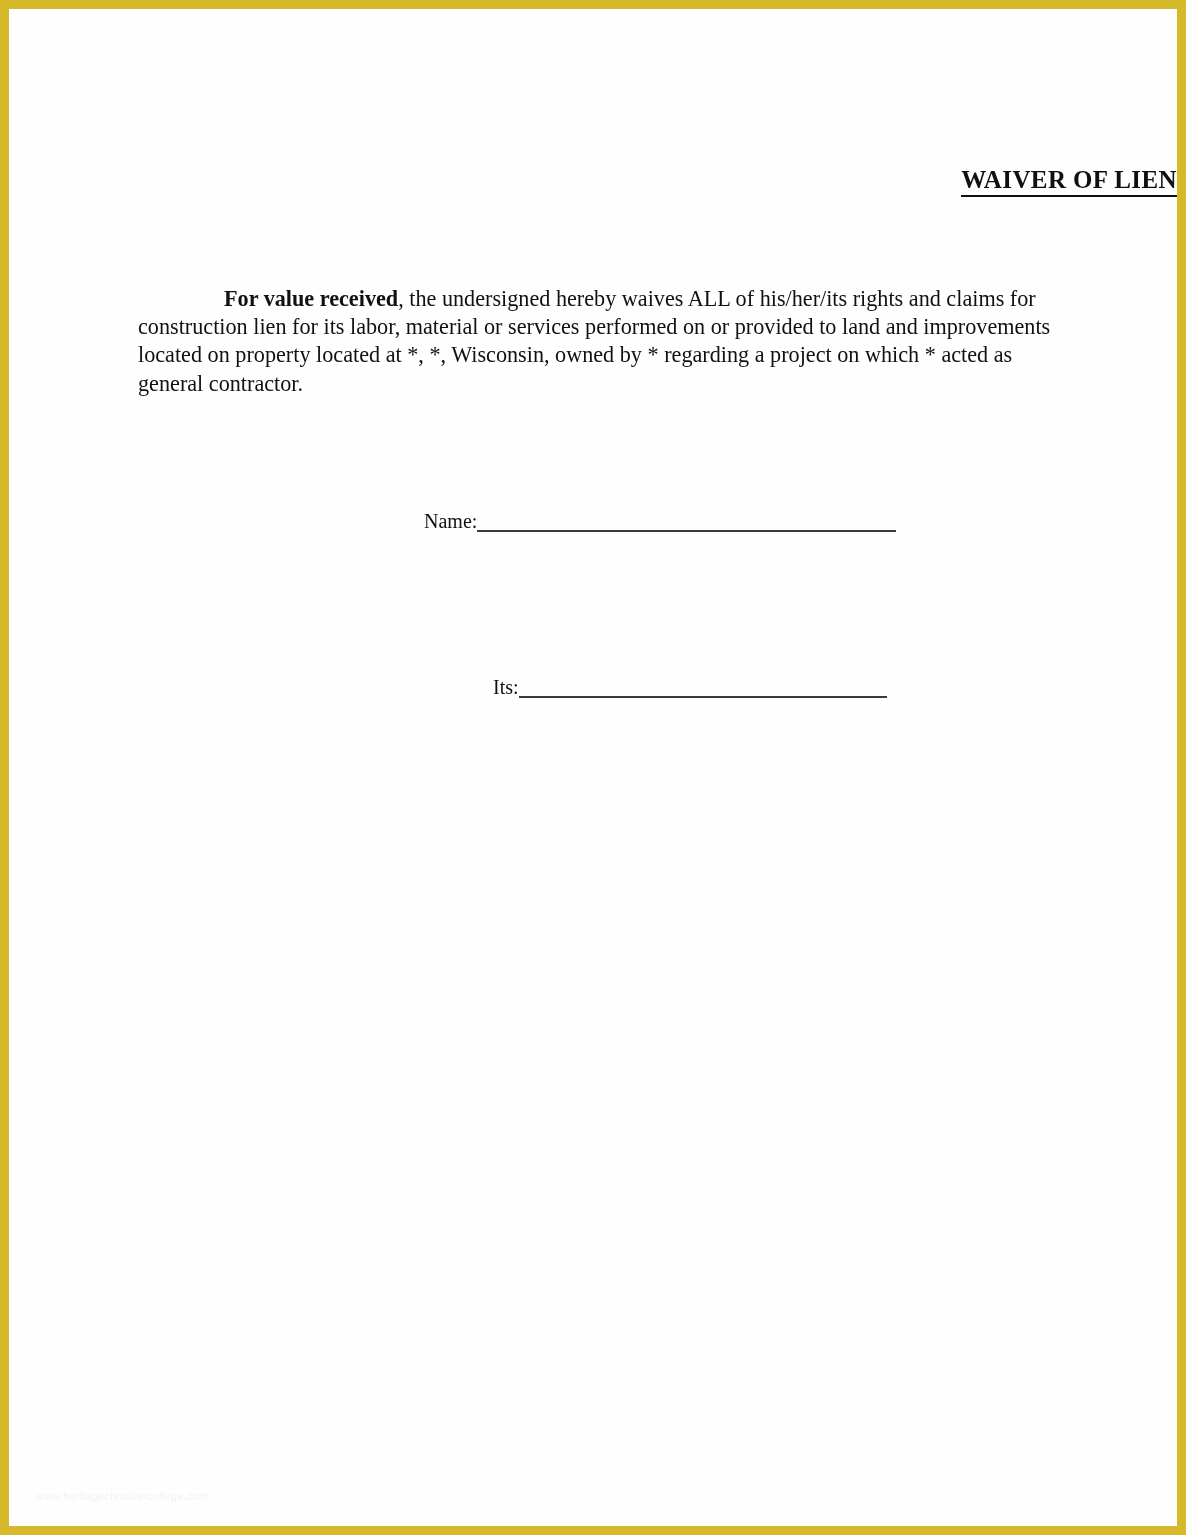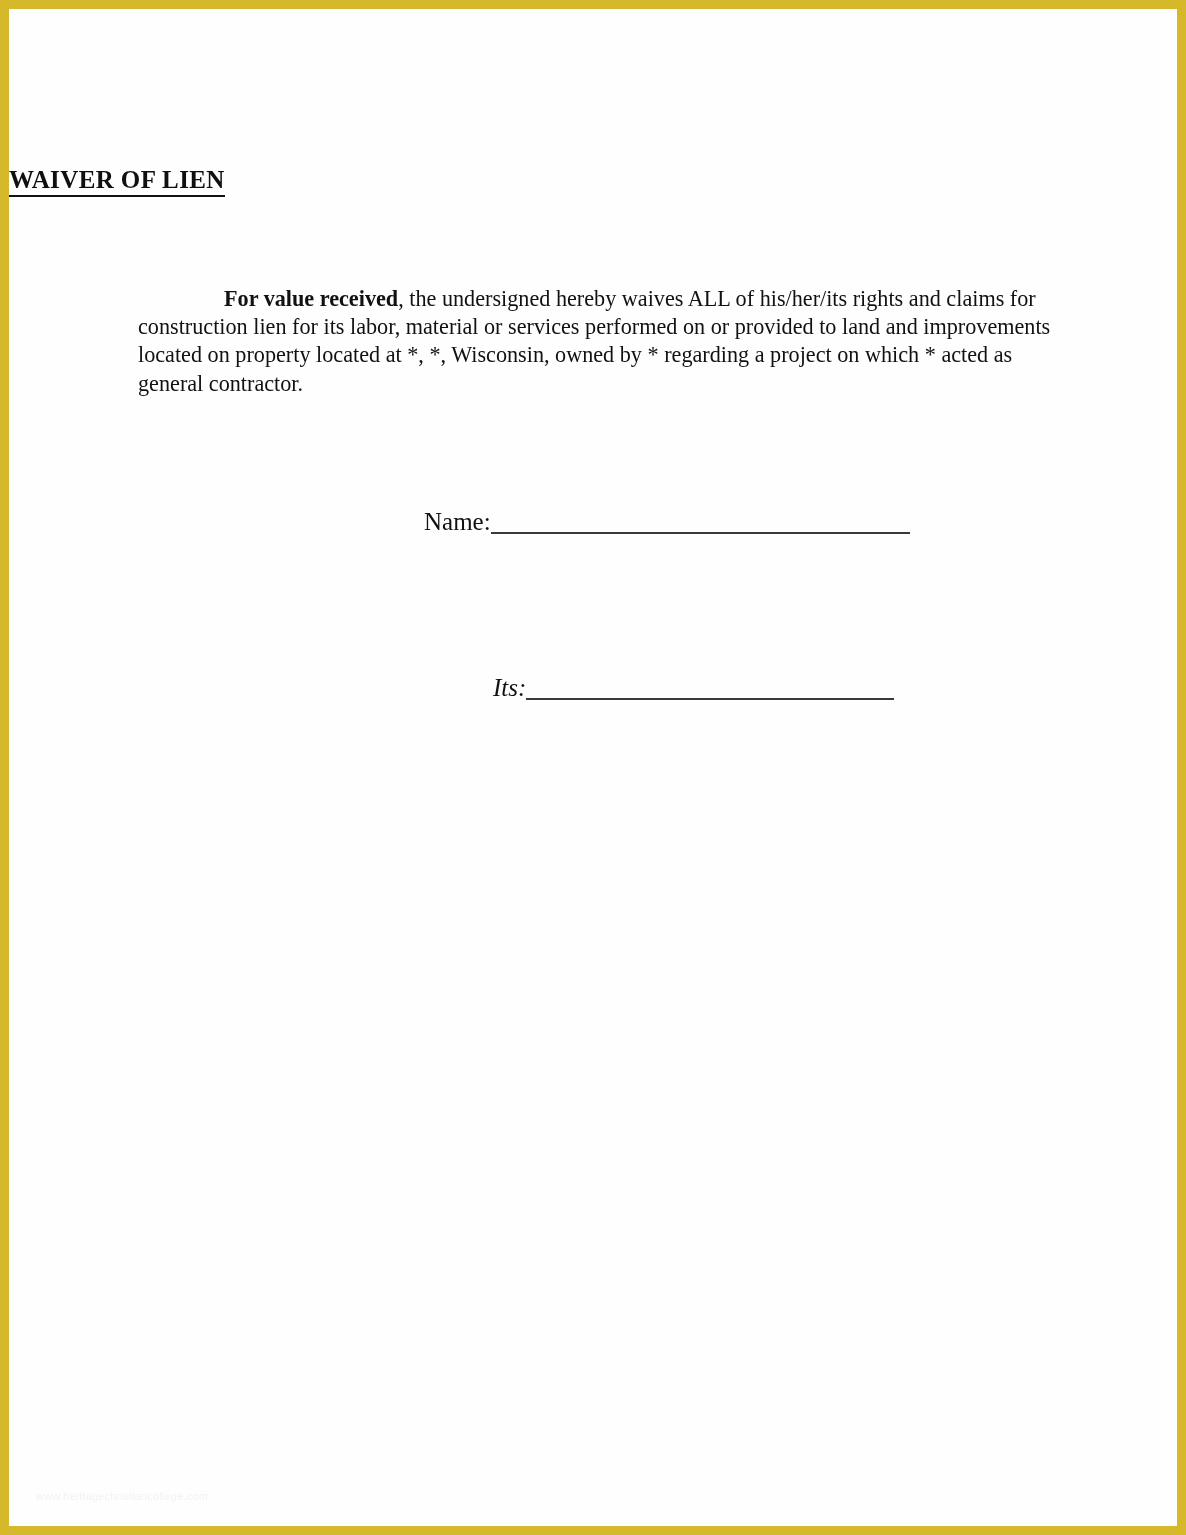--- a/index.html
+++ b/index.html
@@ -34,21 +34,21 @@
     bottom: 0;
     background: #fefefe;
   }
 
   
   .doc-title {
     position: absolute;
     left: 0;
     top: 157px;
     width: 1168px;
-    text-align: left;
+    text-align: right;
   }
   .doc-title .title-text {
     font-size: 25px;
     font-weight: bold;
     letter-spacing: 0.4px;
     color: #101010;
     border-bottom: 2.4px solid #111;
     padding-bottom: 1px;
     display: inline-block;
     line-height: 1.1;
@@ -81,42 +81,42 @@
     top: 416px;
     font-size: 22.2px;
     line-height: 28px;
     color: #111;
     white-space: pre;
   }
 
   
   .sig-row {
     position: absolute;
-    font-size: 25px;
+    font-size: 20px;
     line-height: 27px;
     color: #111;
     white-space: nowrap;
   }
   .sig-row .sig-label {
     display: inline-block;
   }
   .sig-row .sig-rule {
     display: inline-block;
     vertical-align: -4px;
     border-bottom: 2.2px solid #3a3a3a;
     height: 1px;
   }
 
   #sig-name  { left: 415px; top: 499px; }
   #sig-name  .sig-rule { width: 419px; }
 
   #sig-by    { left: 482px; top: 610px; }
   #sig-by    .sig-rule { width: 380px; }
 
-  #sig-its   { left: 484px; top: 665px; font-style: italic; }
+  #sig-its   { left: 484px; top: 665px; }
   #sig-its   .sig-rule { width: 368px; }
 
   
   .watermark {
     position: absolute;
     left: 27px;
     top: 1481px;
     font-family: "Liberation Sans", "DejaVu Sans", sans-serif;
     font-size: 11px;
     letter-spacing: 0.2px;

